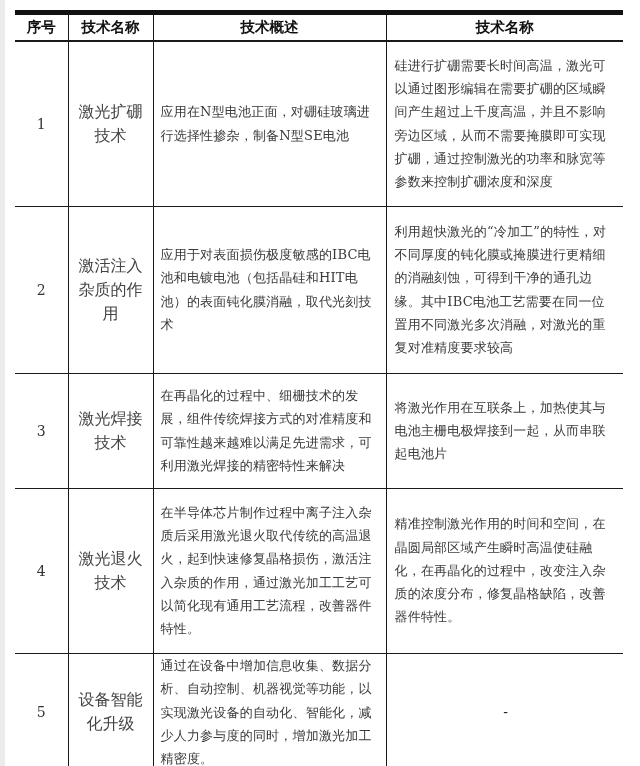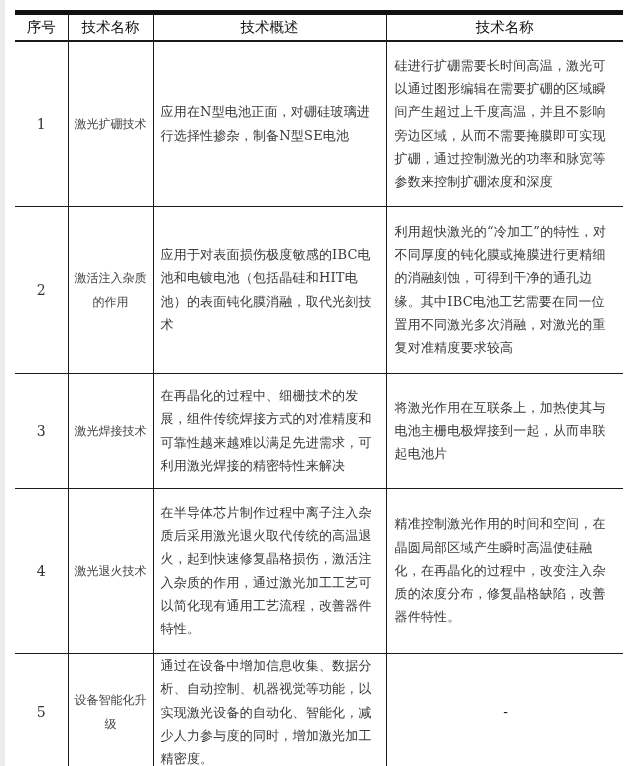--- a/index.html
+++ b/index.html
@@ -22,28 +22,28 @@
     th, td {
       border-top: 1.5px solid #1a1a1a;
       border-left: 1.5px solid #1a1a1a;
       padding: 0;
       vertical-align: middle;
     }
     th:first-child, td:first-child { border-left: none; }
     th {
       height: 25px;
       font-family: "DejaVu Sans", "Liberation Sans", sans-serif;
-      font-weight: normal; font-size: 14.5px; color: #111;
+      font-weight: bold; font-size: 14.5px; color: #111;
       text-align: center;
       border-top: none;
     }
     thead tr { border-bottom: 2px solid #1a1a1a; }
     td.num { text-align: center; font-size: 14px; color: #333; }
     td.name {
-      text-align: center; font-size: 12px; line-height: 24px; color: #444;
+      text-align: center; font-size: 16px; line-height: 24px; color: #444;
       padding: 0 6px;
     }
     td.desc, td.effect {
       font-size: 13px; line-height: 23.3px; color: #3a3a3a;
       padding: 0 6px 0 7px; text-align: left;
       letter-spacing: 0.2px;
     }
     td.effect { padding-left: 8px; }
     td.dash { text-align: center; font-size: 14px; color: #222; }
   </style>

